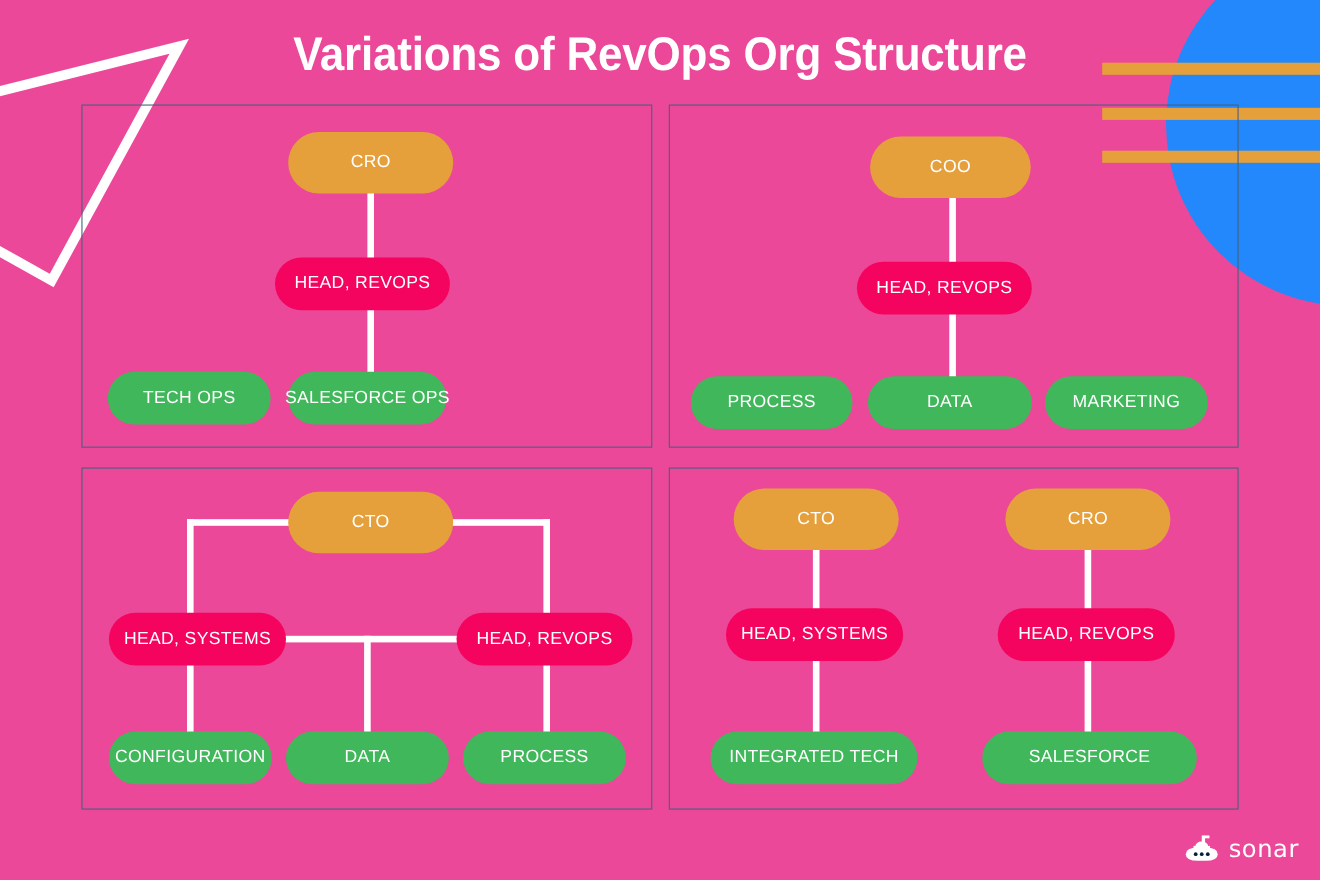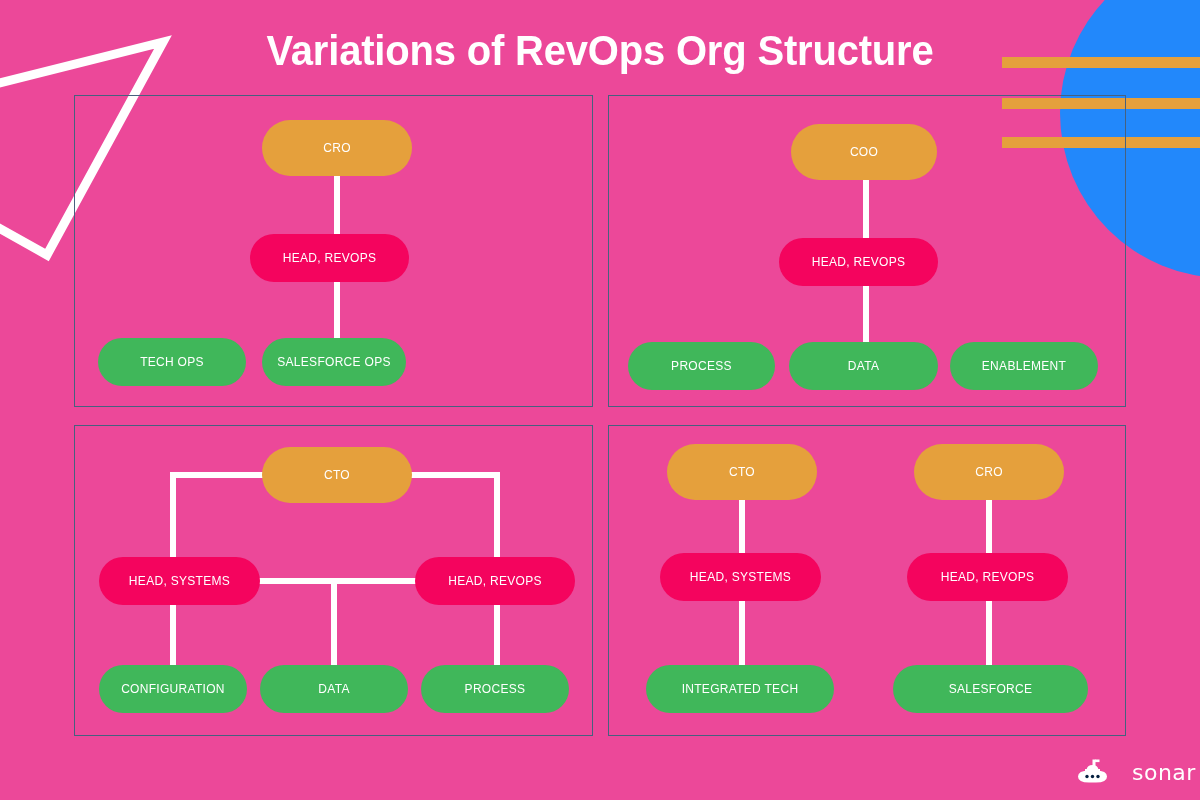--- a/index.html
+++ b/index.html
@@ -82,39 +82,39 @@
   .conn-h { height: 6px; }
 
   
   .node {
     position: absolute;
     z-index: 2;
     display: flex;
     align-items: center;
     justify-content: center;
     color: #ffffff;
-    font-size: 12px;
+    font-size: 16px;
     letter-spacing: 0.3px;
     box-sizing: border-box;
     text-align: center;
     white-space: nowrap;
   }
   .node.exec   { background: #e5a03c; border-radius: 34px; height: 56px; }
   .node.head   { background: #f4045e; border-radius: 28px; height: 48px; }
   .node.leaf   { background: #40b75a; border-radius: 28px; height: 48px; }
 
   
   #logo {
     position: absolute;
     left: 1076px;
     top: 757px;
     height: 30px;
     display: flex;
     align-items: center;
-    gap: 22px;
+    gap: 7px;
   }
   #logo-wordmark {
     color: #ffffff;
     font-size: 22px;
     letter-spacing: 0.5px;
     font-family: "DejaVu Sans", sans-serif;
   }
 </style>
 </head>
 <body>
@@ -144,21 +144,21 @@
 
   <div class="panel" id="panel-tr"></div>
 
   <div class="conn conn-v" style="left:863px; top:176px; height:70px;"></div>
   <div class="conn conn-v" style="left:863px; top:282px; height:104px;"></div>
 
   <div class="node exec" style="left:791px; top:124px; width:146px;">COO</div>
   <div class="node head" style="left:779px; top:238px; width:159px;">HEAD, REVOPS</div>
   <div class="node leaf" style="left:628px; top:342px; width:147px;">PROCESS</div>
   <div class="node leaf" style="left:789px; top:342px; width:149px;">DATA</div>
-  <div class="node leaf" style="left:950px; top:342px; width:148px;">ENABLEMENT</div>
+  <div class="node leaf" style="left:950px; top:342px; width:148px;">MARKETING</div>
 
   <div class="panel" id="panel-bl"></div>
 
   <div class="conn conn-h" style="left:170px; top:472px; width:104px;"></div>
   <div class="conn conn-v" style="left:170px; top:472px; height:92px;"></div>
   <div class="conn conn-h" style="left:400px; top:472px; width:100px;"></div>
   <div class="conn conn-v" style="left:494px; top:472px; height:92px;"></div>
 
   <div class="conn conn-h" style="left:170px; top:578px; width:324px;"></div>
   <div class="conn conn-v" style="left:331px; top:578px; height:92px;"></div>

